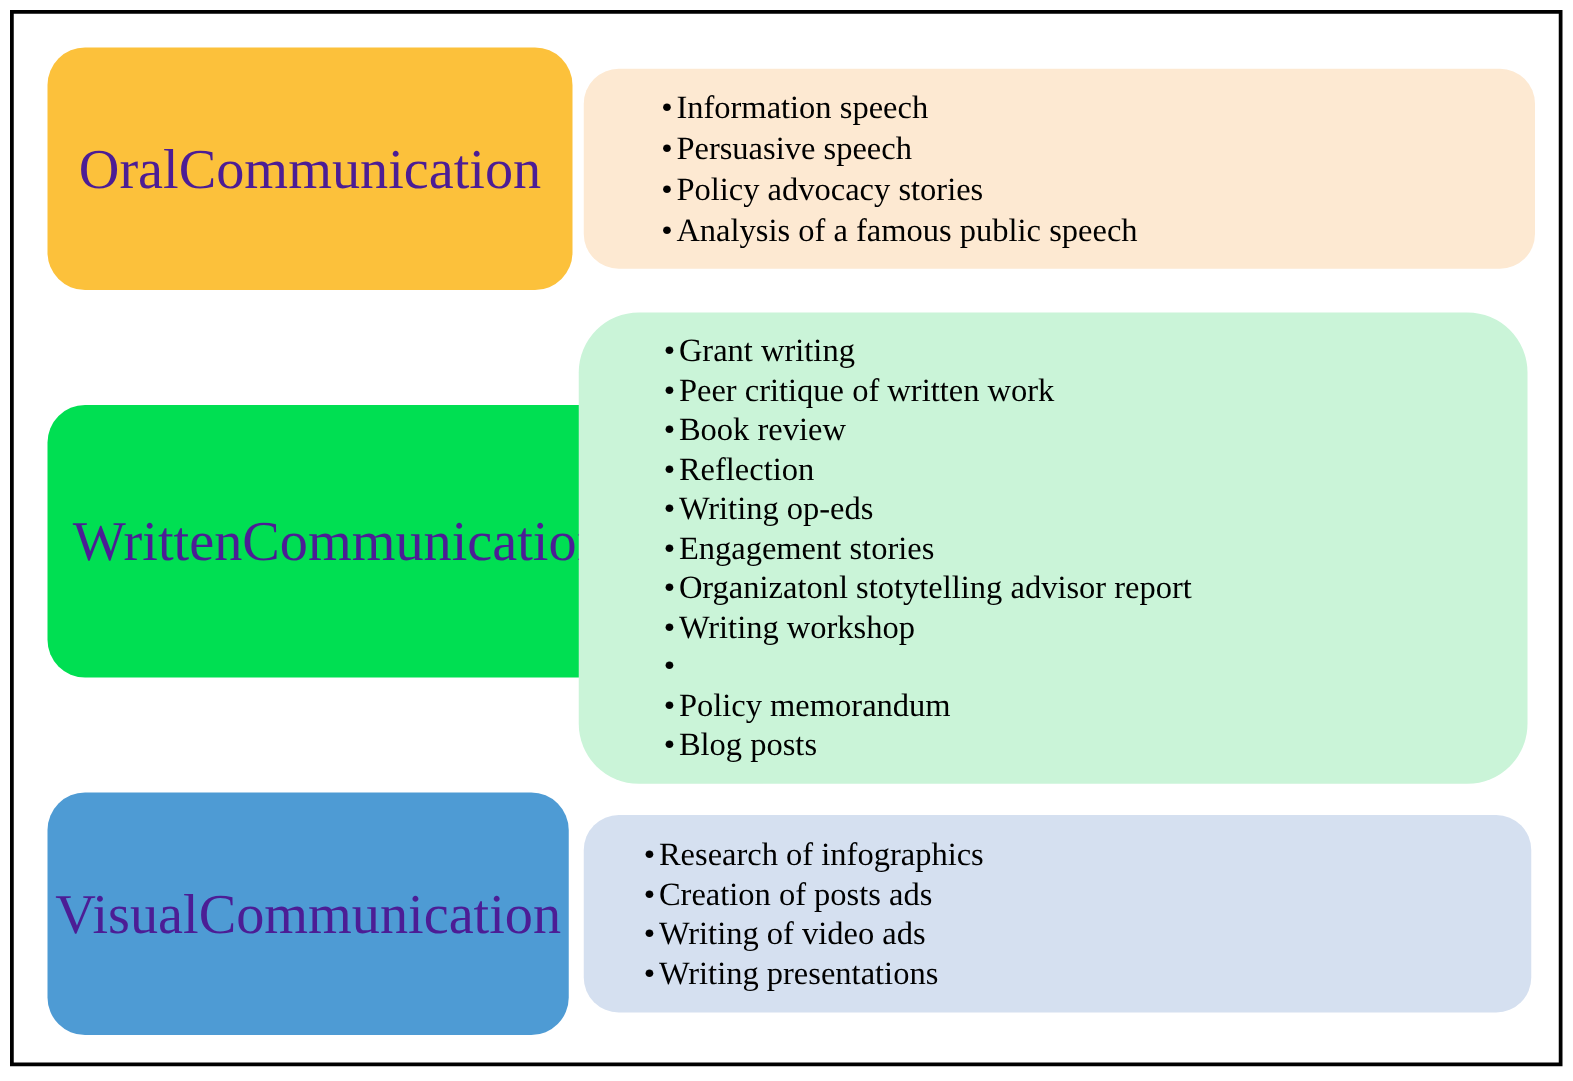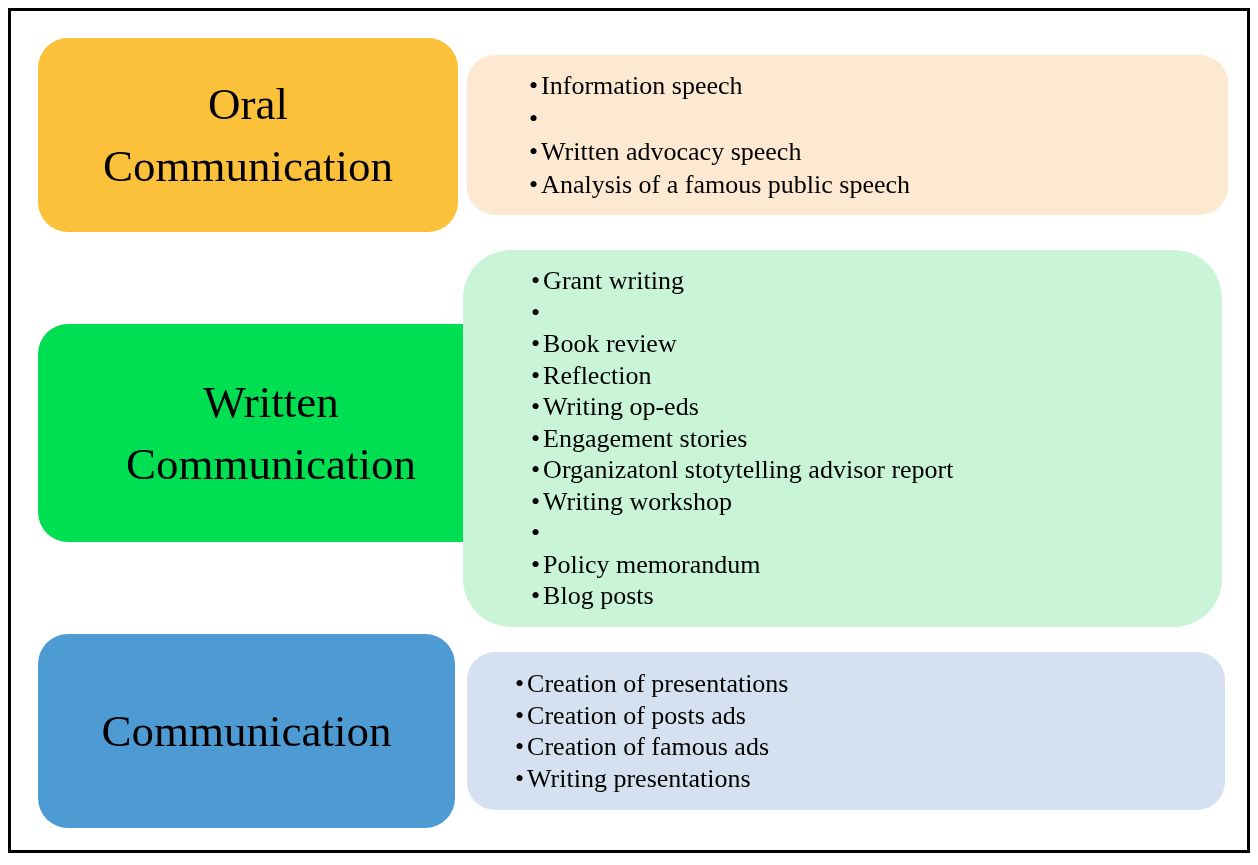--- a/index.html
+++ b/index.html
@@ -28,23 +28,23 @@
   .shape {
     position: absolute;
     display: flex;
     flex-direction: column;
     justify-content: center;
     align-items: center;
     box-sizing: border-box;
   }
   .shape-title {
     display: flex;
-    flex-direction: column;
+    flex-direction: row;
     align-items: center;
-    color: #000000;
+    color: #4c1d95;
     font-size: 45px;
     line-height: 62px;
     text-align: center;
     font-weight: 400;
   }
   .list {
     position: absolute;
     display: flex;
     flex-direction: column;
     justify-content: center;
@@ -83,44 +83,46 @@
       <span>Communication</span>
     </div>
   </div>
   <div class="list list-oral" style="background-color: rgb(253, 233, 210);">
     <div class="li">
         <span class="b">•</span>
         <span class="t">Information speech</span>
       </div>
     <div class="li">
         <span class="b">•</span>
+        <span class="t">Persuasive speech</span>
       </div>
     <div class="li">
         <span class="b">•</span>
-        <span class="t">Written advocacy speech</span>
+        <span class="t">Policy advocacy stories</span>
       </div>
     <div class="li">
         <span class="b">•</span>
         <span class="t">Analysis of a famous public speech</span>
       </div>
   </div>
 
   <div class="shape shape-written" style="background-color: rgb(0, 223, 82);">
     <div class="shape-title">
       <span>Written</span>
       <span>Communication</span>
     </div>
   </div>
   <div class="list list-written" style="background-color: rgb(202, 244, 216);">
     <div class="li">
         <span class="b">•</span>
         <span class="t">Grant writing</span>
       </div>
     <div class="li">
         <span class="b">•</span>
+        <span class="t">Peer critique of written work</span>
       </div>
     <div class="li">
         <span class="b">•</span>
         <span class="t">Book review</span>
       </div>
     <div class="li">
         <span class="b">•</span>
         <span class="t">Reflection</span>
       </div>
     <div class="li">
@@ -147,35 +149,36 @@
         <span class="t">Policy memorandum</span>
       </div>
     <div class="li">
         <span class="b">•</span>
         <span class="t">Blog posts</span>
       </div>
   </div>
 
   <div class="shape shape-visual" style="background-color: rgb(78, 155, 212);">
     <div class="shape-title">
+      <span>Visual</span>
       <span>Communication</span>
     </div>
   </div>
   <div class="list list-visual" style="background-color: rgb(213, 224, 240);">
     <div class="li">
         <span class="b">•</span>
-        <span class="t">Creation of presentations</span>
+        <span class="t">Research of infographics</span>
       </div>
     <div class="li">
         <span class="b">•</span>
         <span class="t">Creation of posts ads</span>
       </div>
     <div class="li">
         <span class="b">•</span>
-        <span class="t">Creation of famous ads</span>
+        <span class="t">Writing of video ads</span>
       </div>
     <div class="li">
         <span class="b">•</span>
         <span class="t">Writing presentations</span>
       </div>
   </div>
 
   <div class="frame" style="border-color: rgb(0, 0, 0);"></div>
 </div>
 

